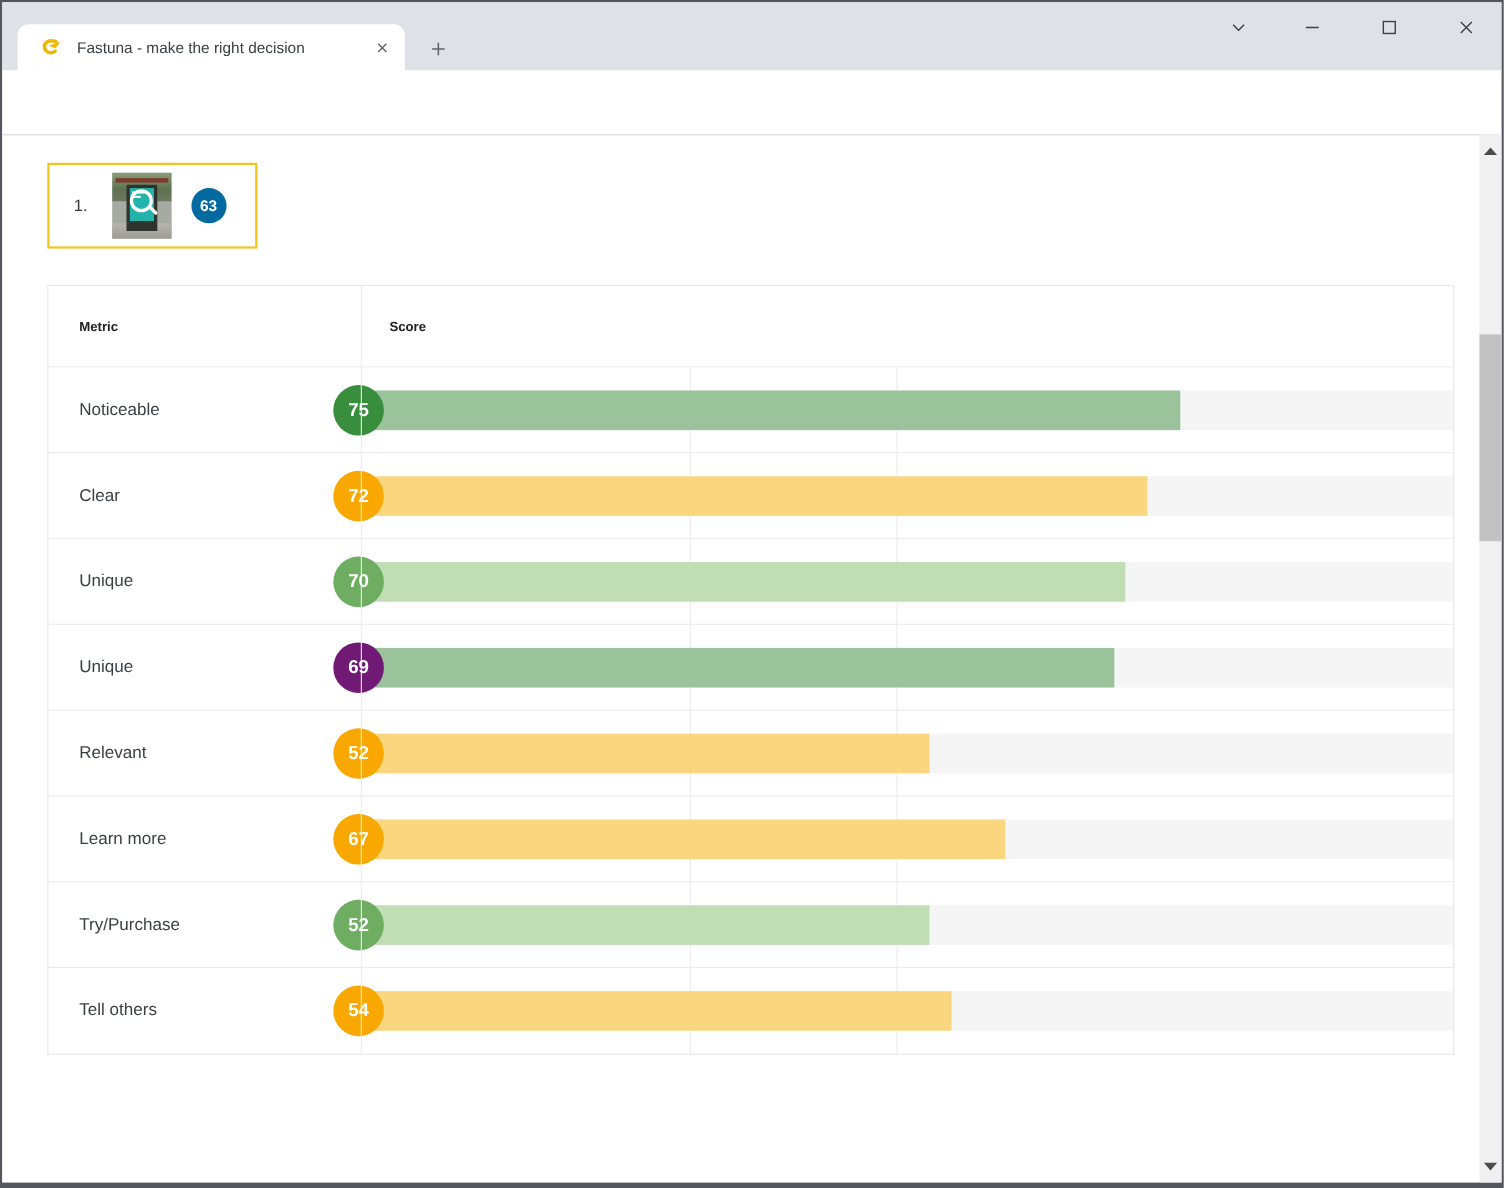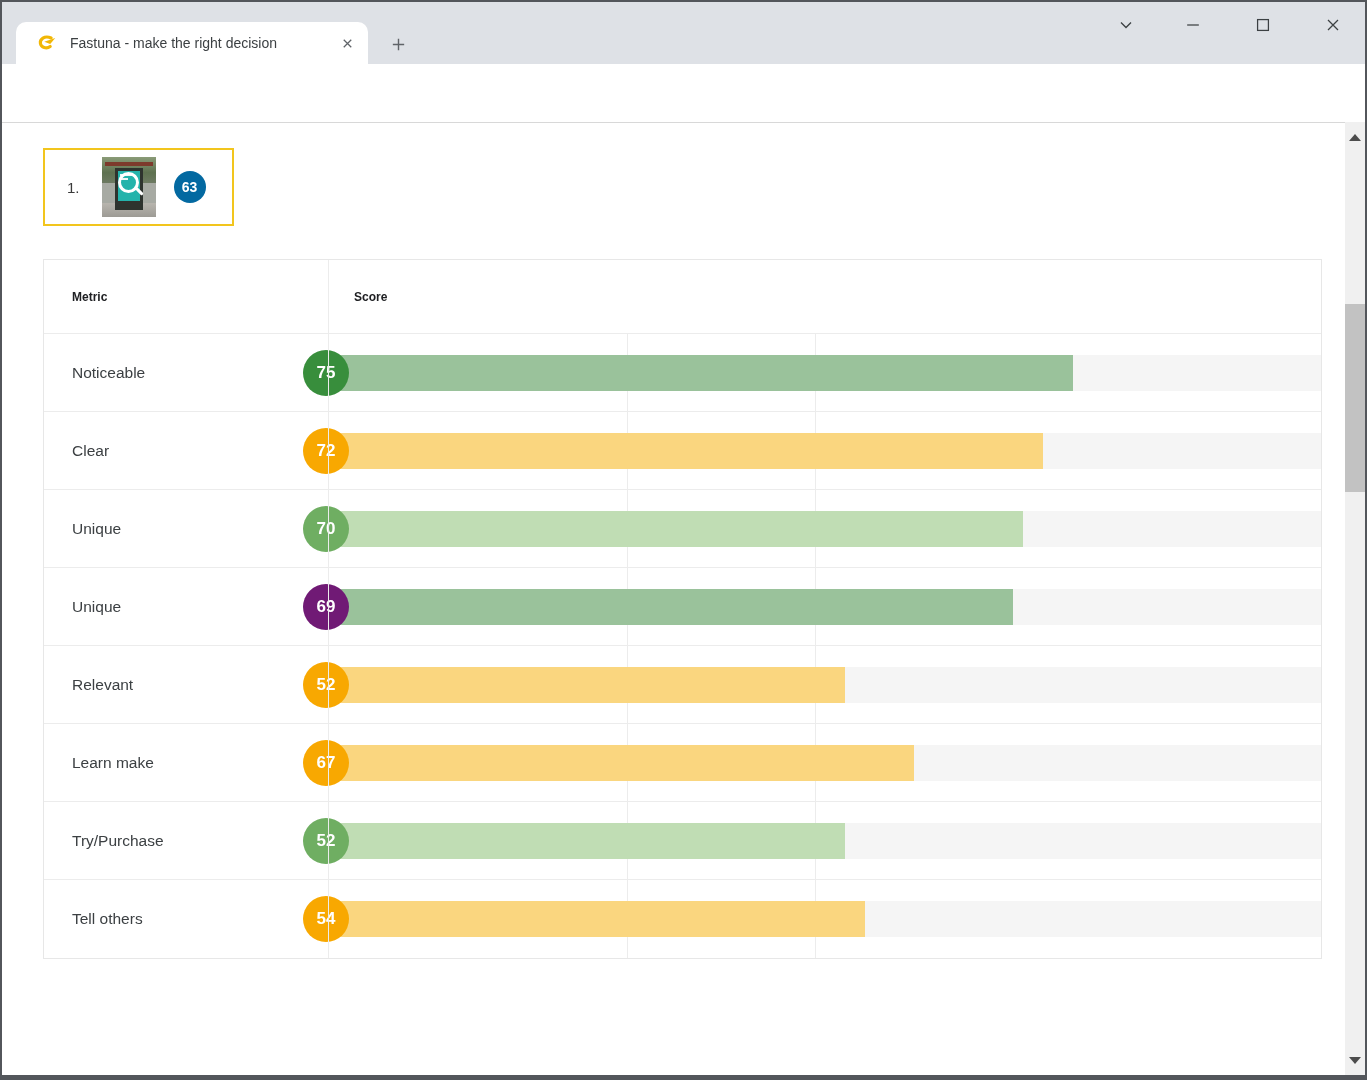--- a/index.html
+++ b/index.html
@@ -288,21 +288,21 @@
       <div class="track" style="background: rgb(245, 245, 245);">
         <div class="bar" style="width: 52%; background: rgb(250, 214, 127);"></div>
       </div>
       <div class="badge row-badge" style="background: rgb(248, 168, 1);">52</div>
     </div>
   </div>
 
 
   <div class="trow">
     <div class="metric-cell">
-      <span>Learn make</span>
+      <span>Learn more</span>
     </div>
     <div class="score-cell">
       <div class="track" style="background: rgb(245, 245, 245);">
         <div class="bar" style="width: 59%; background: rgb(250, 214, 127);"></div>
       </div>
       <div class="badge row-badge" style="background: rgb(248, 168, 1);">67</div>
     </div>
   </div>
 
   <div class="trow">

